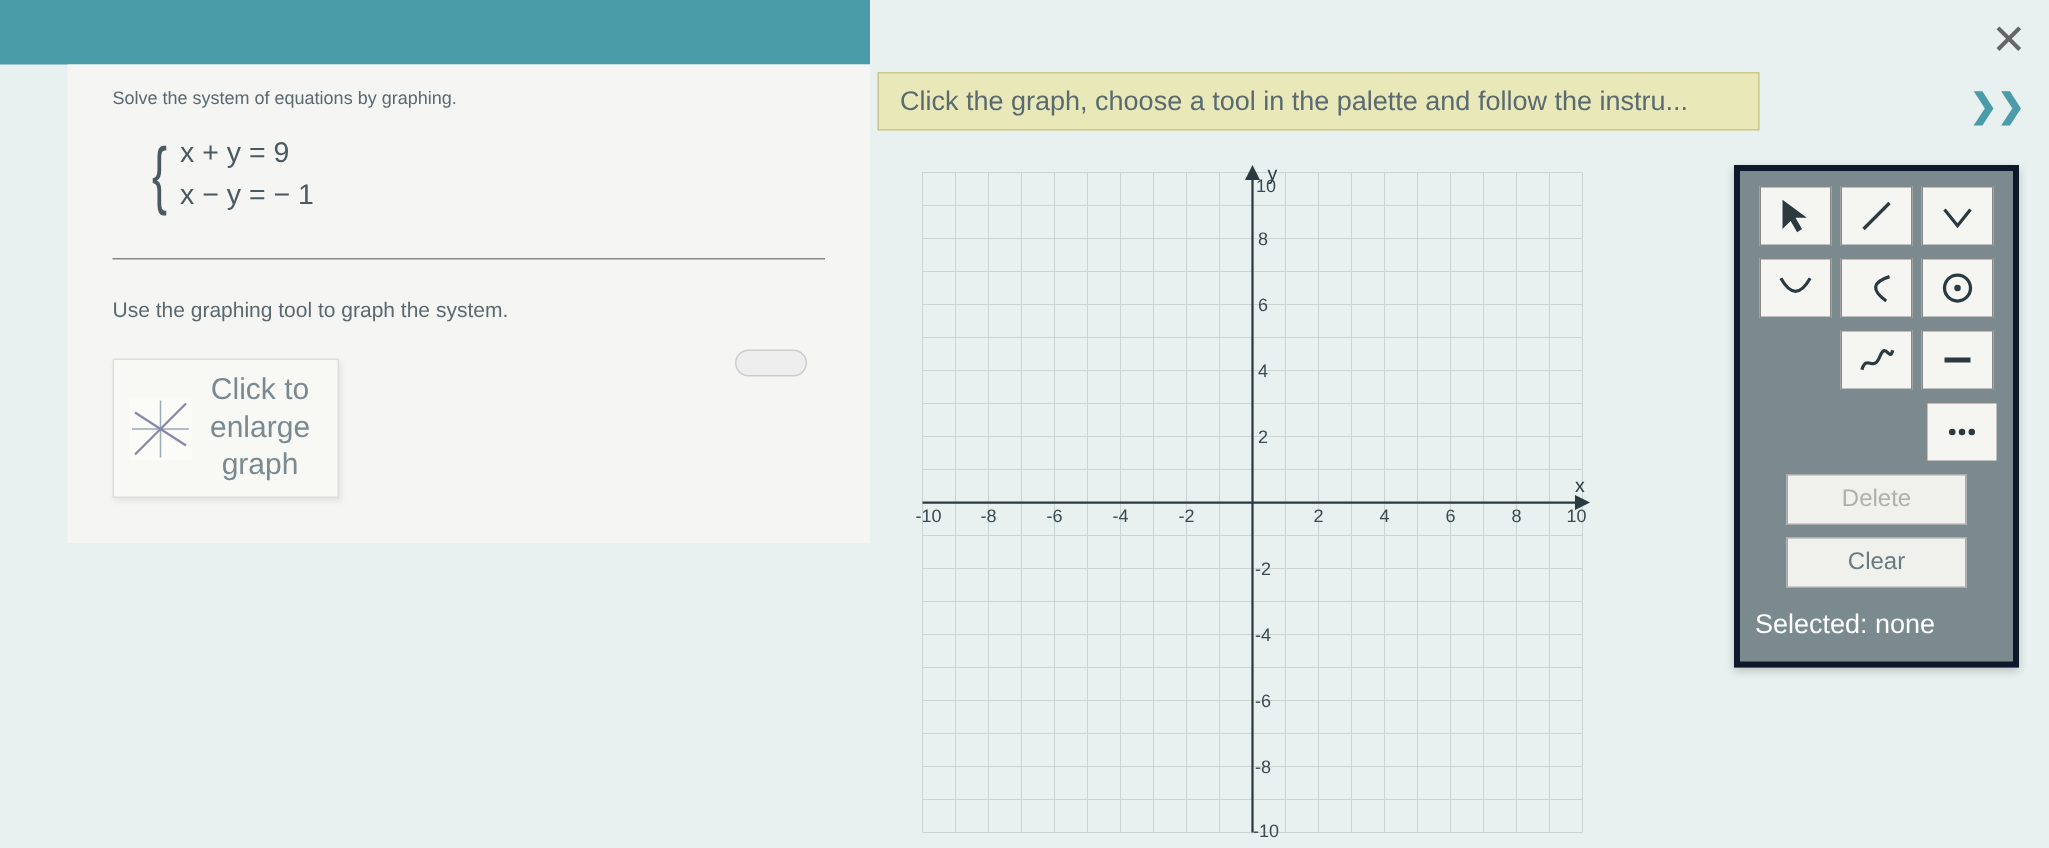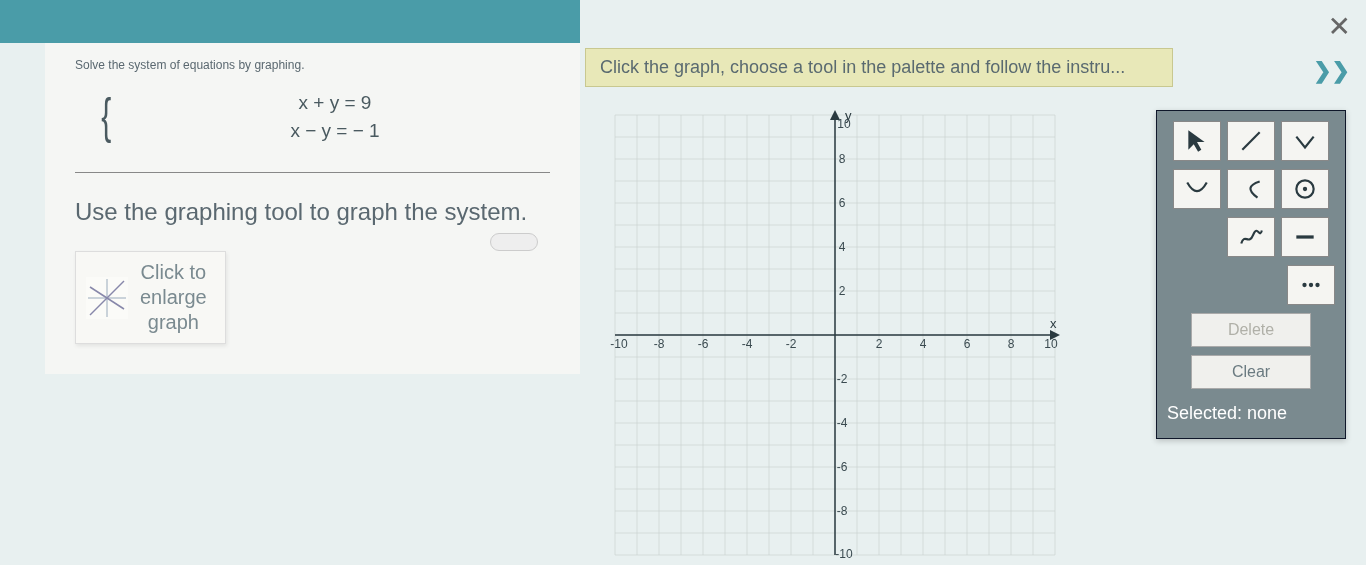--- a/index.html
+++ b/index.html
@@ -57,28 +57,28 @@
       position: relative;
     }
     .brace {
       position: absolute;
       left: -22px;
       top: -5px;
       font-size: 50px;
       color: #4a5a60;
       transform: scaleX(0.6);
     }
-    .eq-line { margin-bottom: 6px; text-align: center; }
+    .eq-line { margin-bottom: 6px; }
     .divider {
       border: none;
       border-top: 1px solid #888;
       margin: 20px 0 25px 0;
     }
     .instruction {
-      font-size: 24px;
+      font-size: 14px;
       color: #5a6870;
       margin-bottom: 25px;
     }
     .enlarge-btn {
       display: inline-flex;
       align-items: center;
       background: #f8f8f5;
       border: 1px solid #ddd;
       padding: 8px 18px 8px 10px;
       cursor: pointer;
@@ -115,21 +115,21 @@
       width: 450px;
       height: 450px;
     }
     .graph-svg { width: 450px; height: 450px; }
     .palette {
       position: absolute;
       right: 20px;
       top: 110px;
       width: 190px;
       background: #7a8a8f;
-      border: 1px solid #0f172a;
+      border: 4px solid #0f172a;
       padding: 10px;
       box-shadow: 0 2px 6px rgba(0,0,0,0.2);
     }
     .tool-row {
       display: flex;
       gap: 6px;
       margin-bottom: 8px;
       justify-content: center;
     }
     .tool-btn {

